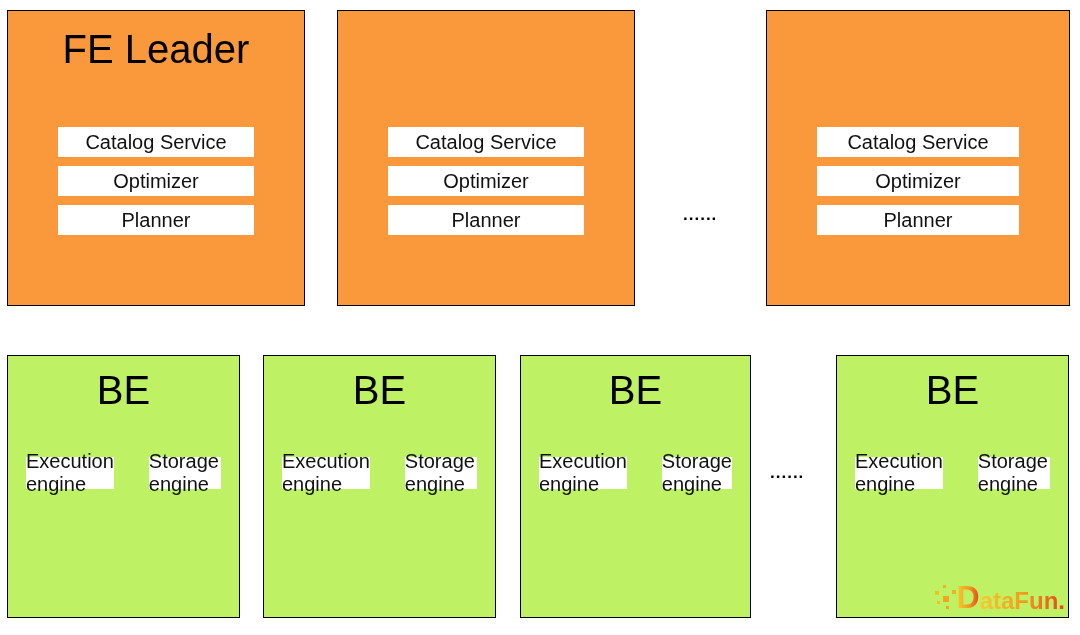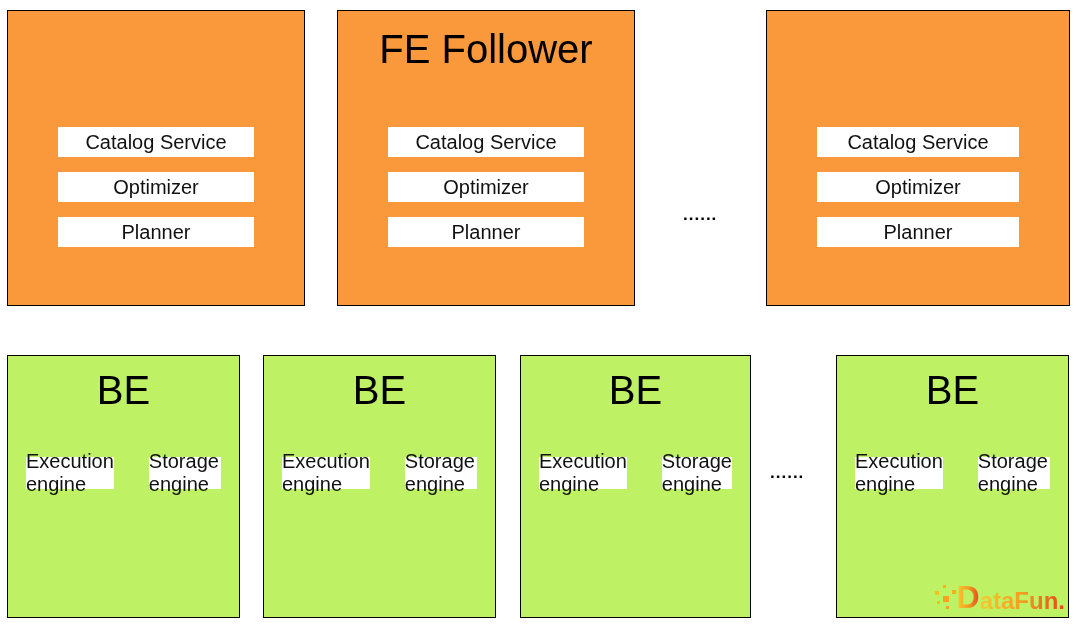--- a/index.html
+++ b/index.html
@@ -35,21 +35,21 @@
   .be-node .node-title { margin-top: 12px; }
 
   
   .fe-components {
     position: absolute;
     top: 116px;
     left: 50px;
     right: 50px;
     display: flex;
     flex-direction: column;
-    gap: 15px;
+    gap: 9px;
   }
   .be-components {
     position: absolute;
     top: 101px;
     left: 18px;
     right: 18px;
     display: flex;
     gap: 35px;
   }
   .component {
@@ -112,29 +112,29 @@
   #be1 { left: 263px; top: 355px; width: 233px; height: 263px; }
   #be2 { left: 520px; top: 355px; width: 231px; height: 263px; }
   #be3 { left: 836px; top: 355px; width: 233px; height: 263px; }
 </style>
 </head>
 <body>
 
 <div class="canvas">
 
   <div class="node fe-node" id="fe0">
+    <div class="node-title">FE Leader</div>
     <div class="fe-components">
       <div class="component">Catalog Service</div>
       <div class="component">Optimizer</div>
       <div class="component">Planner</div>
     </div>
   </div>
 
   <div class="node fe-node" id="fe1">
-    <div class="node-title">FE Follower</div>
     <div class="fe-components">
       <div class="component">Catalog Service</div>
       <div class="component">Optimizer</div>
       <div class="component">Planner</div>
     </div>
   </div>
 
   <div class="ellipsis fe-ellipsis">......</div>
 
   <div class="node fe-node" id="fe2">

